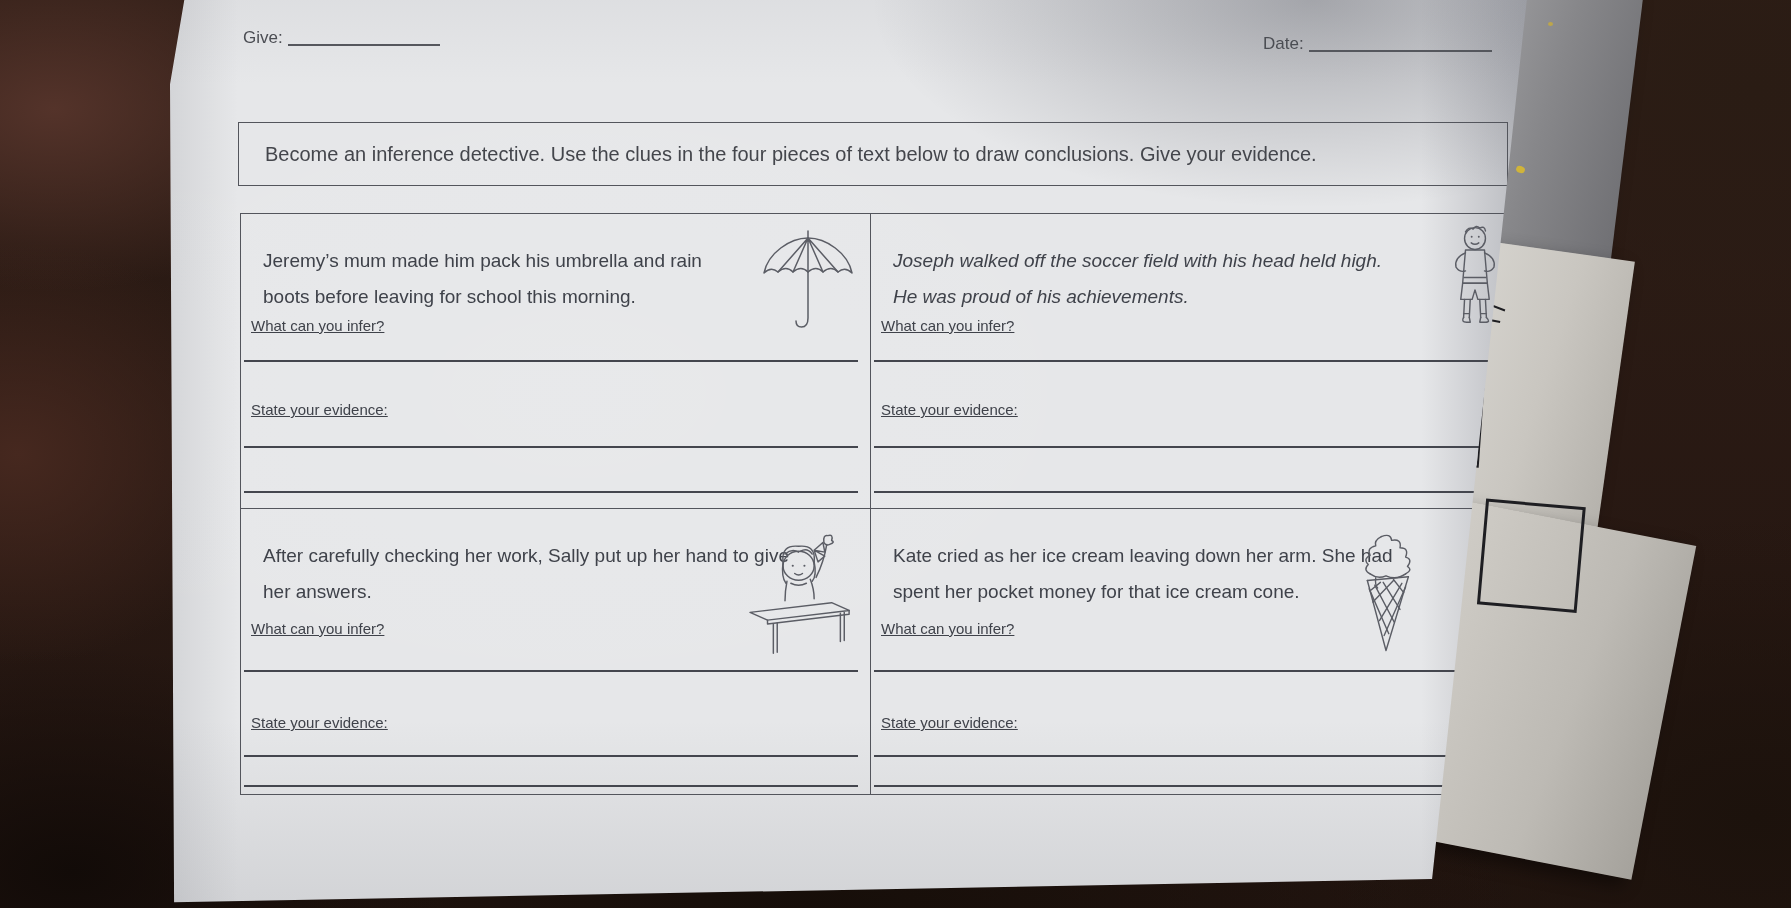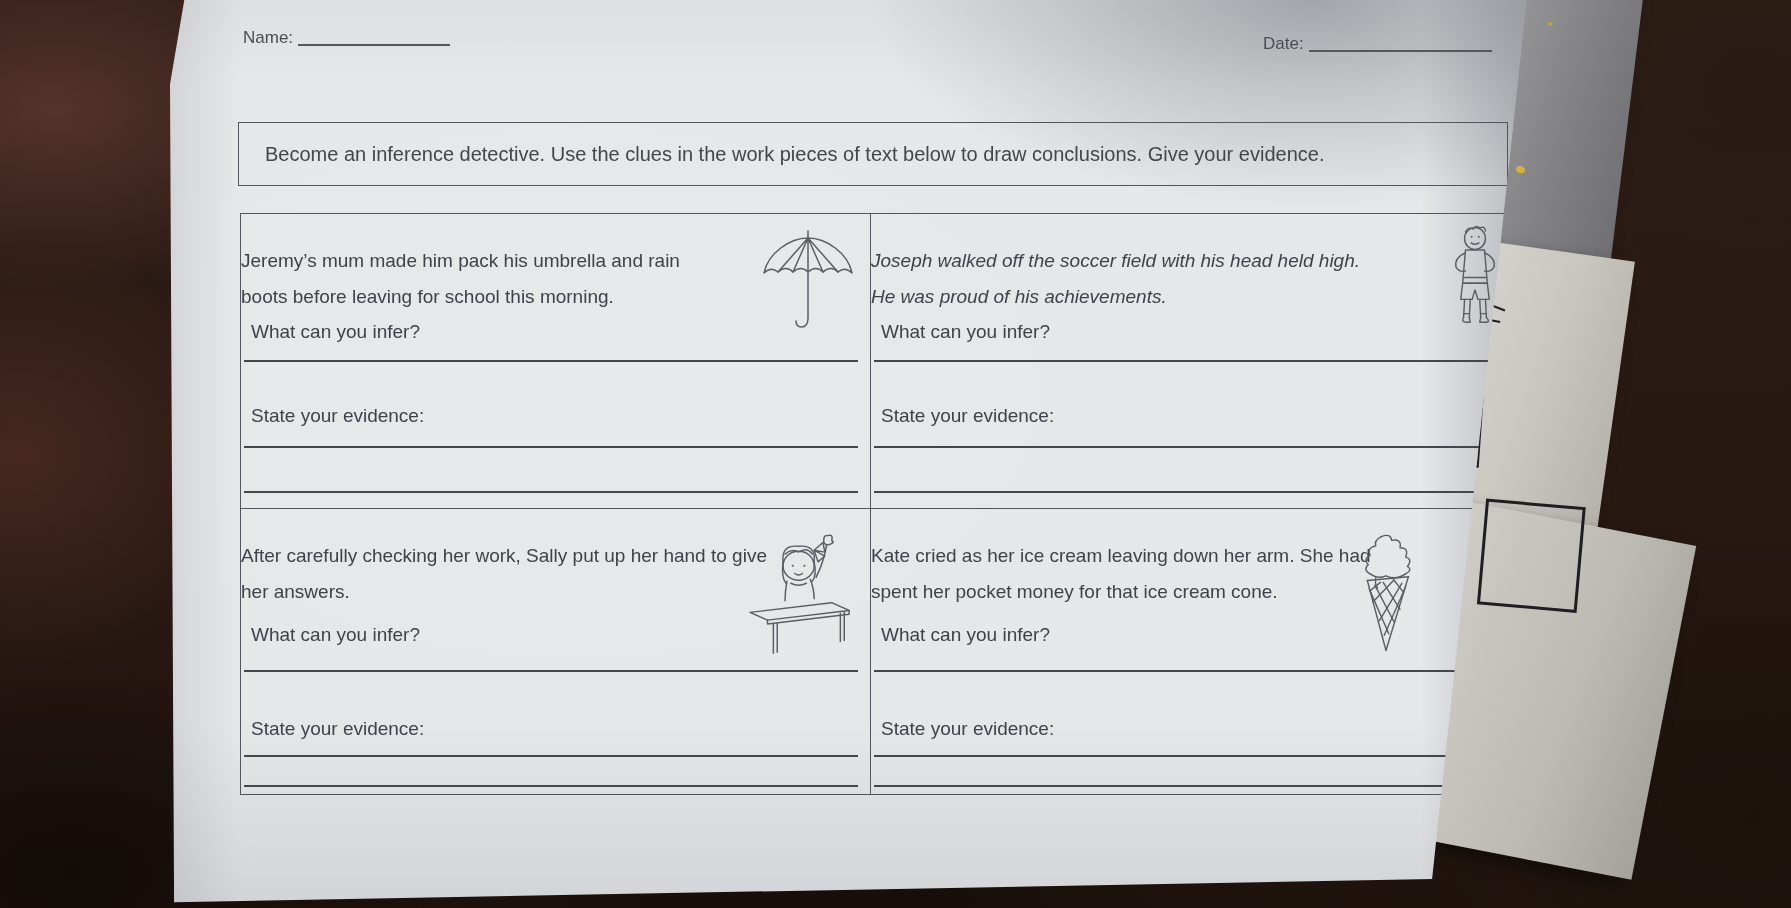--- a/index.html
+++ b/index.html
@@ -57,26 +57,26 @@
   #dateRow .blank{width:183px;}
   #pageTitle{left:0;top:76px;width:1112px;text-align:center;font-size:33px;font-weight:bold;color:#45474d;letter-spacing:.2px;}
   #instrBox{left:68px;top:150px;width:1268px;height:62px;border:1.5px solid #53555c;display:flex;align-items:center;}
   #instrBox .instr-text{font-size:20px;padding:0 26px;color:#44464c;}
 
   #grid{left:70px;top:241px;width:1270px;height:580px;border:1.7px solid #53555c;
         display:grid;grid-template-columns:630px 1fr;grid-template-rows:295px 1fr;}
   .cell{position:relative;overflow:hidden;}
   .cell.br{border-right:1.7px solid #53555c;}
   .cell.bb{border-bottom:1.7px solid #53555c;}
-  .story{position:absolute;left:0;top:10px;font-size:19px;line-height:36px;color:#3f424a;}
+  .story{position:absolute;left:22px;top:10px;font-size:19px;line-height:36px;color:#3f424a;}
   .c0 .story{max-width:466px;}
   .c1 .story{max-width:516px;font-style:italic;}
   .c2 .story{max-width:540px;}
   .c3 .story{max-width:505px;}
-  .prompt{position:absolute;left:10px;font-size:19px;color:#3f424a;}
+  .prompt{position:absolute;left:10px;font-size:15px;color:#3f424a;text-decoration:underline;}
   .wline{position:absolute;left:3px;right:12px;border-bottom:2px solid #44464e;}
   .r1 .p-infer{top:88px;}  .r1 .l1{top:146px;} .r1 .p-evid{top:172px;} .r1 .l2{top:232px;} .r1 .l3{top:277px;}
   .r2 .p-infer{top:96px;}  .r2 .l1{top:161px;} .r2 .p-evid{top:190px;} .r2 .l2{top:246px;} .r2 .l3{top:276px;}
   .art{position:absolute;}
   .art svg{display:block;}
   .c0 .art{left:515px;top:12px;}
   .c1 .art{left:566px;top:9px;}
   .c2 .art{left:505px;top:14px;}
   .c3 .art{left:482px;top:22px;}
   .sketch{stroke:#5b5d65;stroke-width:1.5;fill:none;stroke-linecap:round;stroke-linejoin:round;}
@@ -93,29 +93,29 @@
 </div>
 <div class="bg-sheet" id="sheetLow">
   <div class="pen-mark" id="rect2"></div>
 </div>
 <div class="speck" id="speck1"></div>
 <div class="speck" id="speck2"></div>
 
 <div class="paper">
 
   <div class="abs" id="nameRow">
-    <span class="field-label">Name:</span><span class="blank"></span>
+    <span class="field-label">Give:</span><span class="blank"></span>
   </div>
   <div class="abs" id="dateRow">
     <span class="field-label">Date:</span><span class="blank"></span>
   </div>
 
 
   <div class="abs" id="instrBox">
-    <div class="instr-text">Become an inference detective. Use the clues in the work pieces of text below to draw conclusions. Give your evidence.</div>
+    <div class="instr-text">Become an inference detective. Use the clues in the four pieces of text below to draw conclusions. Give your evidence.</div>
   </div>
 
   <div class="abs" id="grid">
 
     <div class="cell r1 c0 br bb">
       <p class="story">Jeremy’s mum made him pack his umbrella and rain boots before leaving for school this morning.</p>
       <span class="art">
         <svg width="105" height="110" viewBox="0 0 105 110">
           <g class="sketch">
             <path d="M52 5 L52 12"></path>

